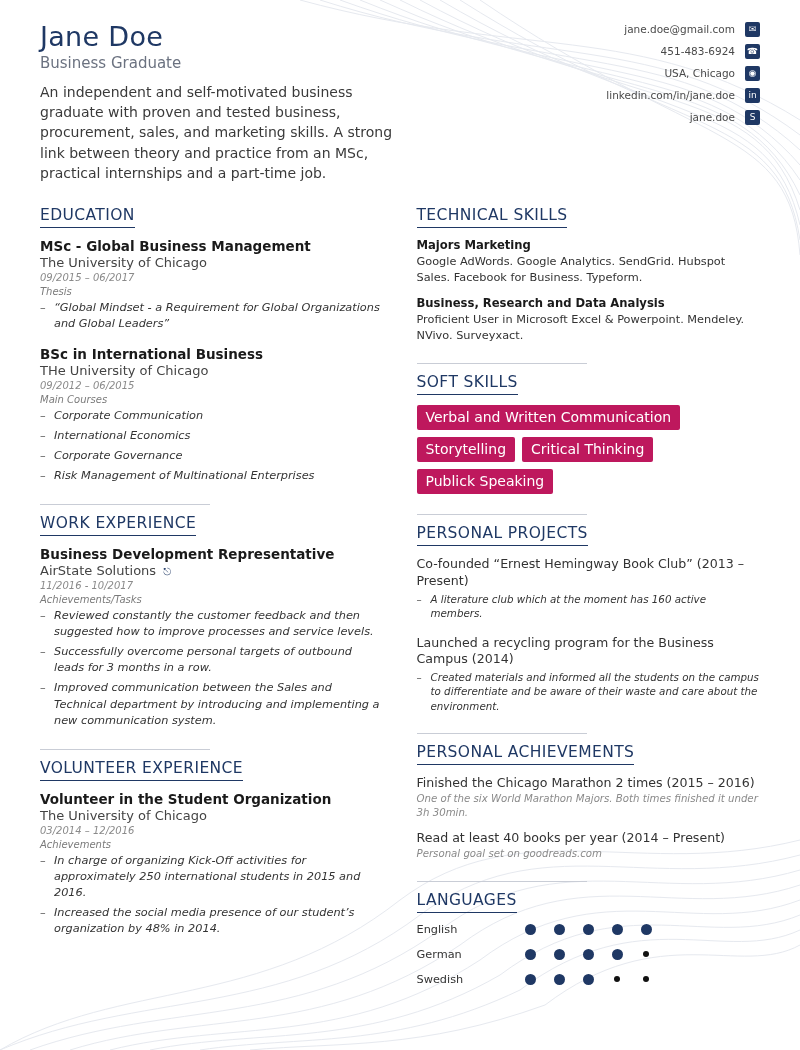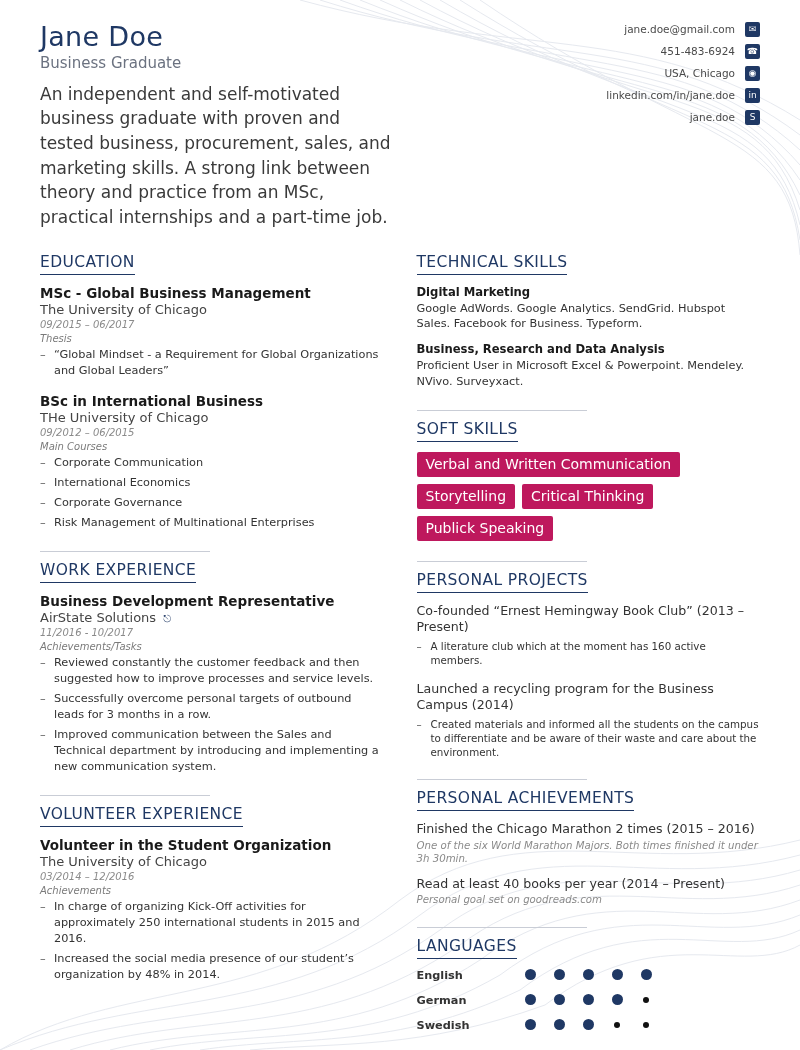--- a/index.html
+++ b/index.html
@@ -38,21 +38,21 @@
     line-height: 1.1;
     margin: 0 0 2px 0;
   }
   .subtitle {
     font-size: 15px;
     color: #6b7280;
     margin: 0 0 10px 0;
     font-weight: normal;
   }
   .summary {
-    font-size: 17px;
+    font-size: 14px;
     line-height: 1.45;
     color: #3a3a3a;
     max-width: 355px;
     margin: 0;
   }
   .contact-list { text-align: right; font-size: 10.5px; color: #4a4a4a; }
   .contact-row {
     display: flex; align-items: center; justify-content: flex-end;
     gap: 10px;
     margin-bottom: 7px;
@@ -111,21 +111,21 @@
     color: #8a8a8a;
     font-style: italic;
     margin: 0 0 3px 0;
   }
   .sublabel {
     font-size: 10px;
     color: #7a7a7a;
     font-style: italic;
     margin: 0 0 3px 0;
   }
-  ul.dash { list-style: none; margin: 0 0 12px 0; padding: 0; }
+  ul.dash { list-style: none; margin: 0 0 12px 0; padding: 0; font-style: italic; }
   ul.dash li {
     position: relative;
     padding-left: 14px;
     font-size: 11.3px;
     line-height: 1.42;
     color: #333;
     margin-bottom: 4px;
   }
   ul.dash li:before {
     content: "–";
@@ -159,21 +159,21 @@
   .proj-title {
     font-size: 12.6px;
     color: #333;
     line-height: 1.3;
     margin: 0 0 3px 0;
   }
   ul.dash.small li { font-size: 10.3px; line-height: 1.38; }
   .ach-title { font-size: 12.6px; color: #333; line-height: 1.3; margin: 0 0 1px 0; }
   .ach-note { font-size: 10.2px; color: #8a8a8a; font-style: italic; line-height: 1.35; margin: 0 0 10px 0; }
 
-  .lang-row { display: flex; margin-bottom: 12px; font-weight: bold; }
+  .lang-row { display: flex; align-items: center; margin-bottom: 12px; }
   .lang-name { width: 108px; font-size: 11.3px; color: #333; }
   .dots { display: flex; gap: 18px; }
   .dot { width: 11px; height: 11px; border-radius: 50%; background: #1F3864; }
   .dot.off { background: #111111; width: 6px; height: 6px; margin: 2.5px; }
 </style>
 </head>
 <body>
 
 <div class="page">
 
@@ -305,21 +305,21 @@
           </div>
         </div>
 
       </div>
 
       <div class="col-right">
 
         <div class="sec">
           <div class="sec-title">TECHNICAL SKILLS</div>
           <div>
-            <div class="skill-head">Digital Marketing</div>
+            <div class="skill-head">Majors Marketing</div>
             <div class="skill-body">Google AdWords. Google Analytics. SendGrid. Hubspot Sales. Facebook for Business. Typeform.</div>
           </div>
           <div>
             <div class="skill-head">Business, Research and Data Analysis</div>
             <div class="skill-body">Proficient User in Microsoft Excel &amp; Powerpoint. Mendeley. NVivo. Surveyxact.</div>
           </div>
         </div>
 
         <div class="sec">
           <div class="sec-rule"></div>

